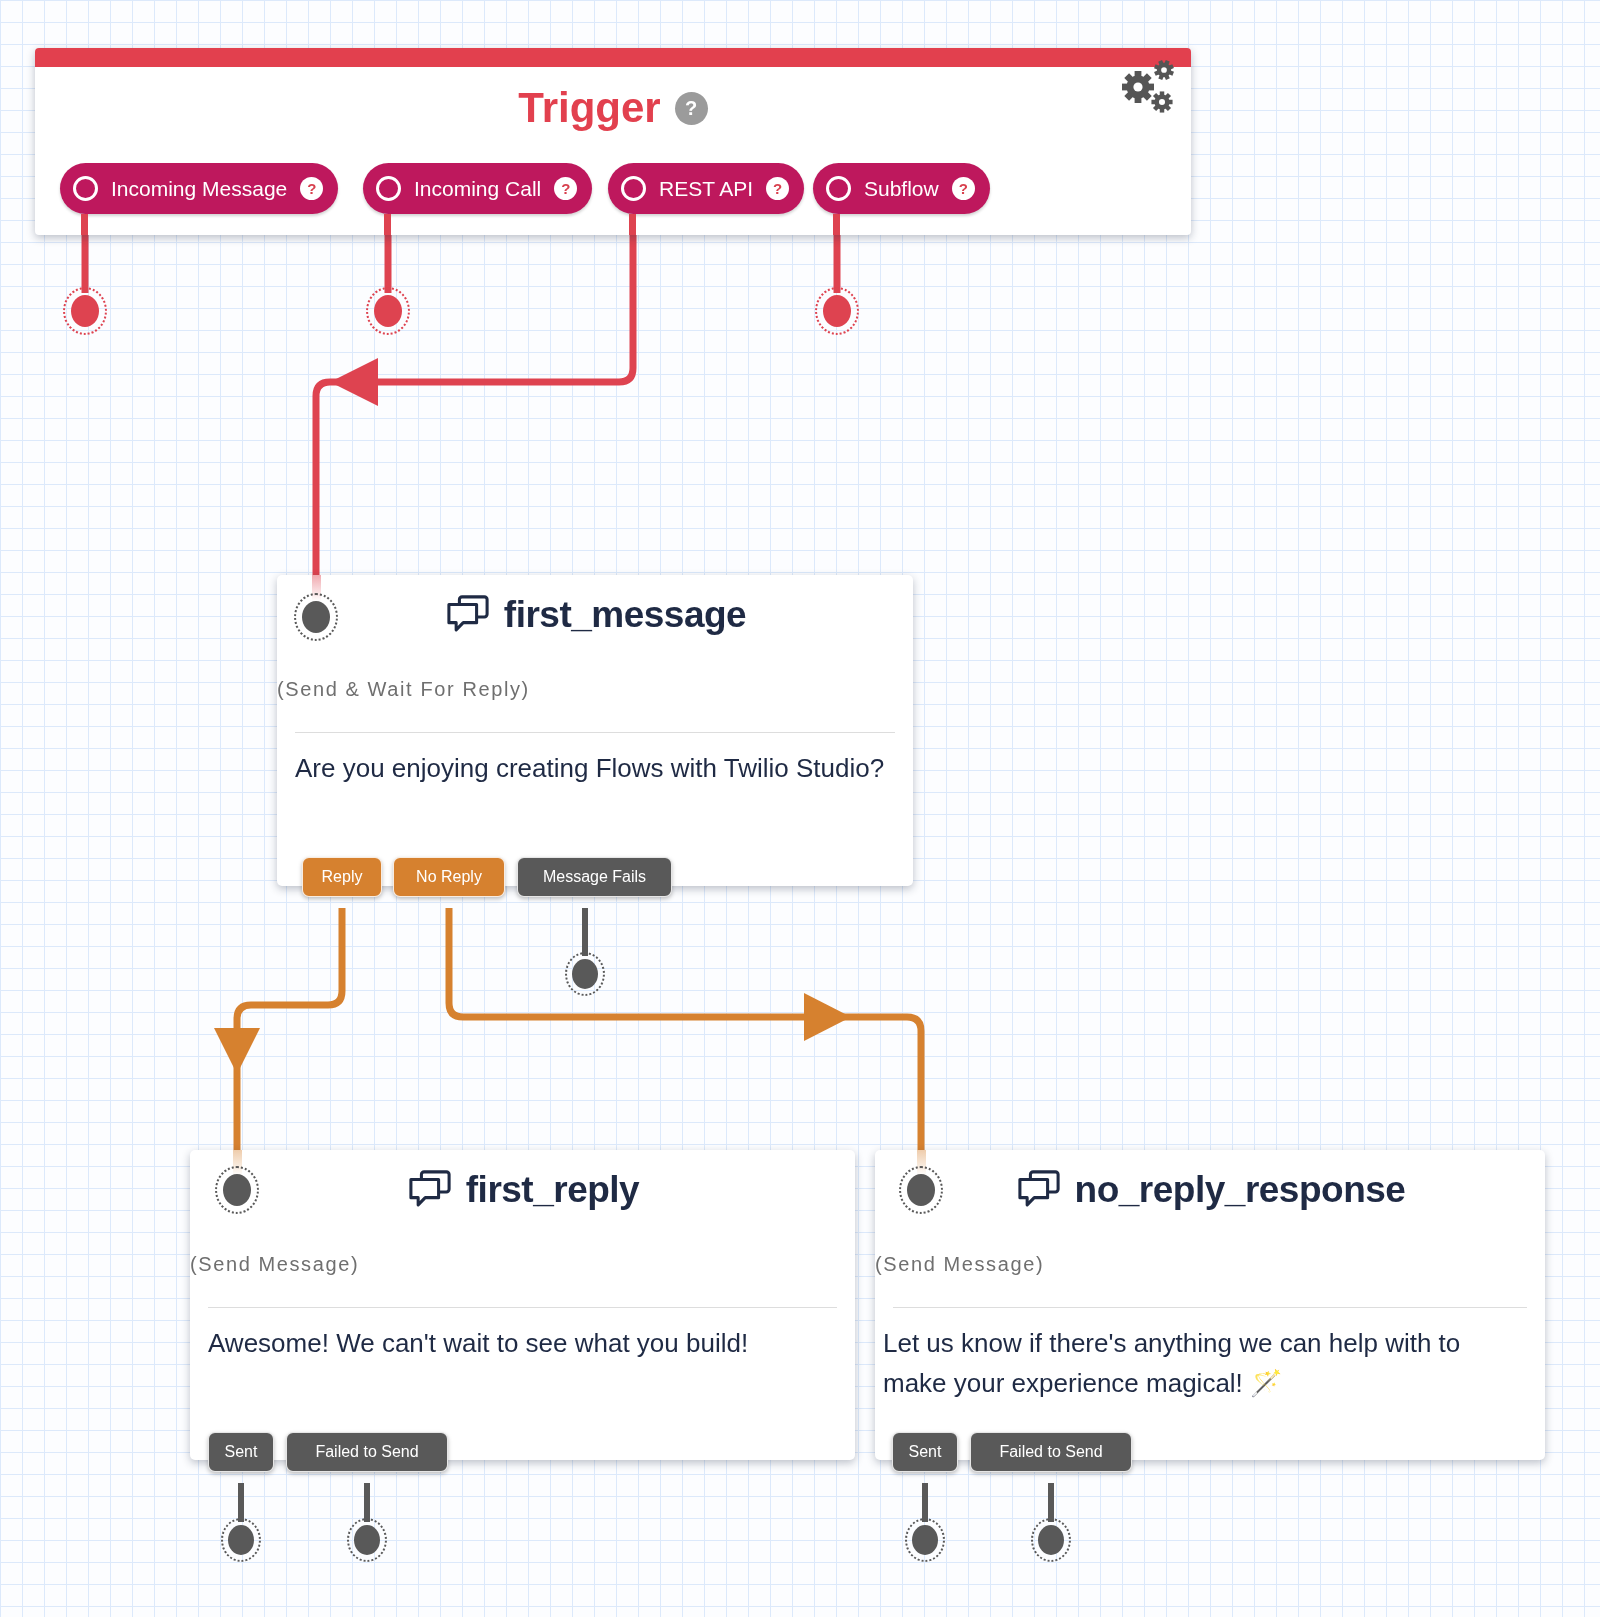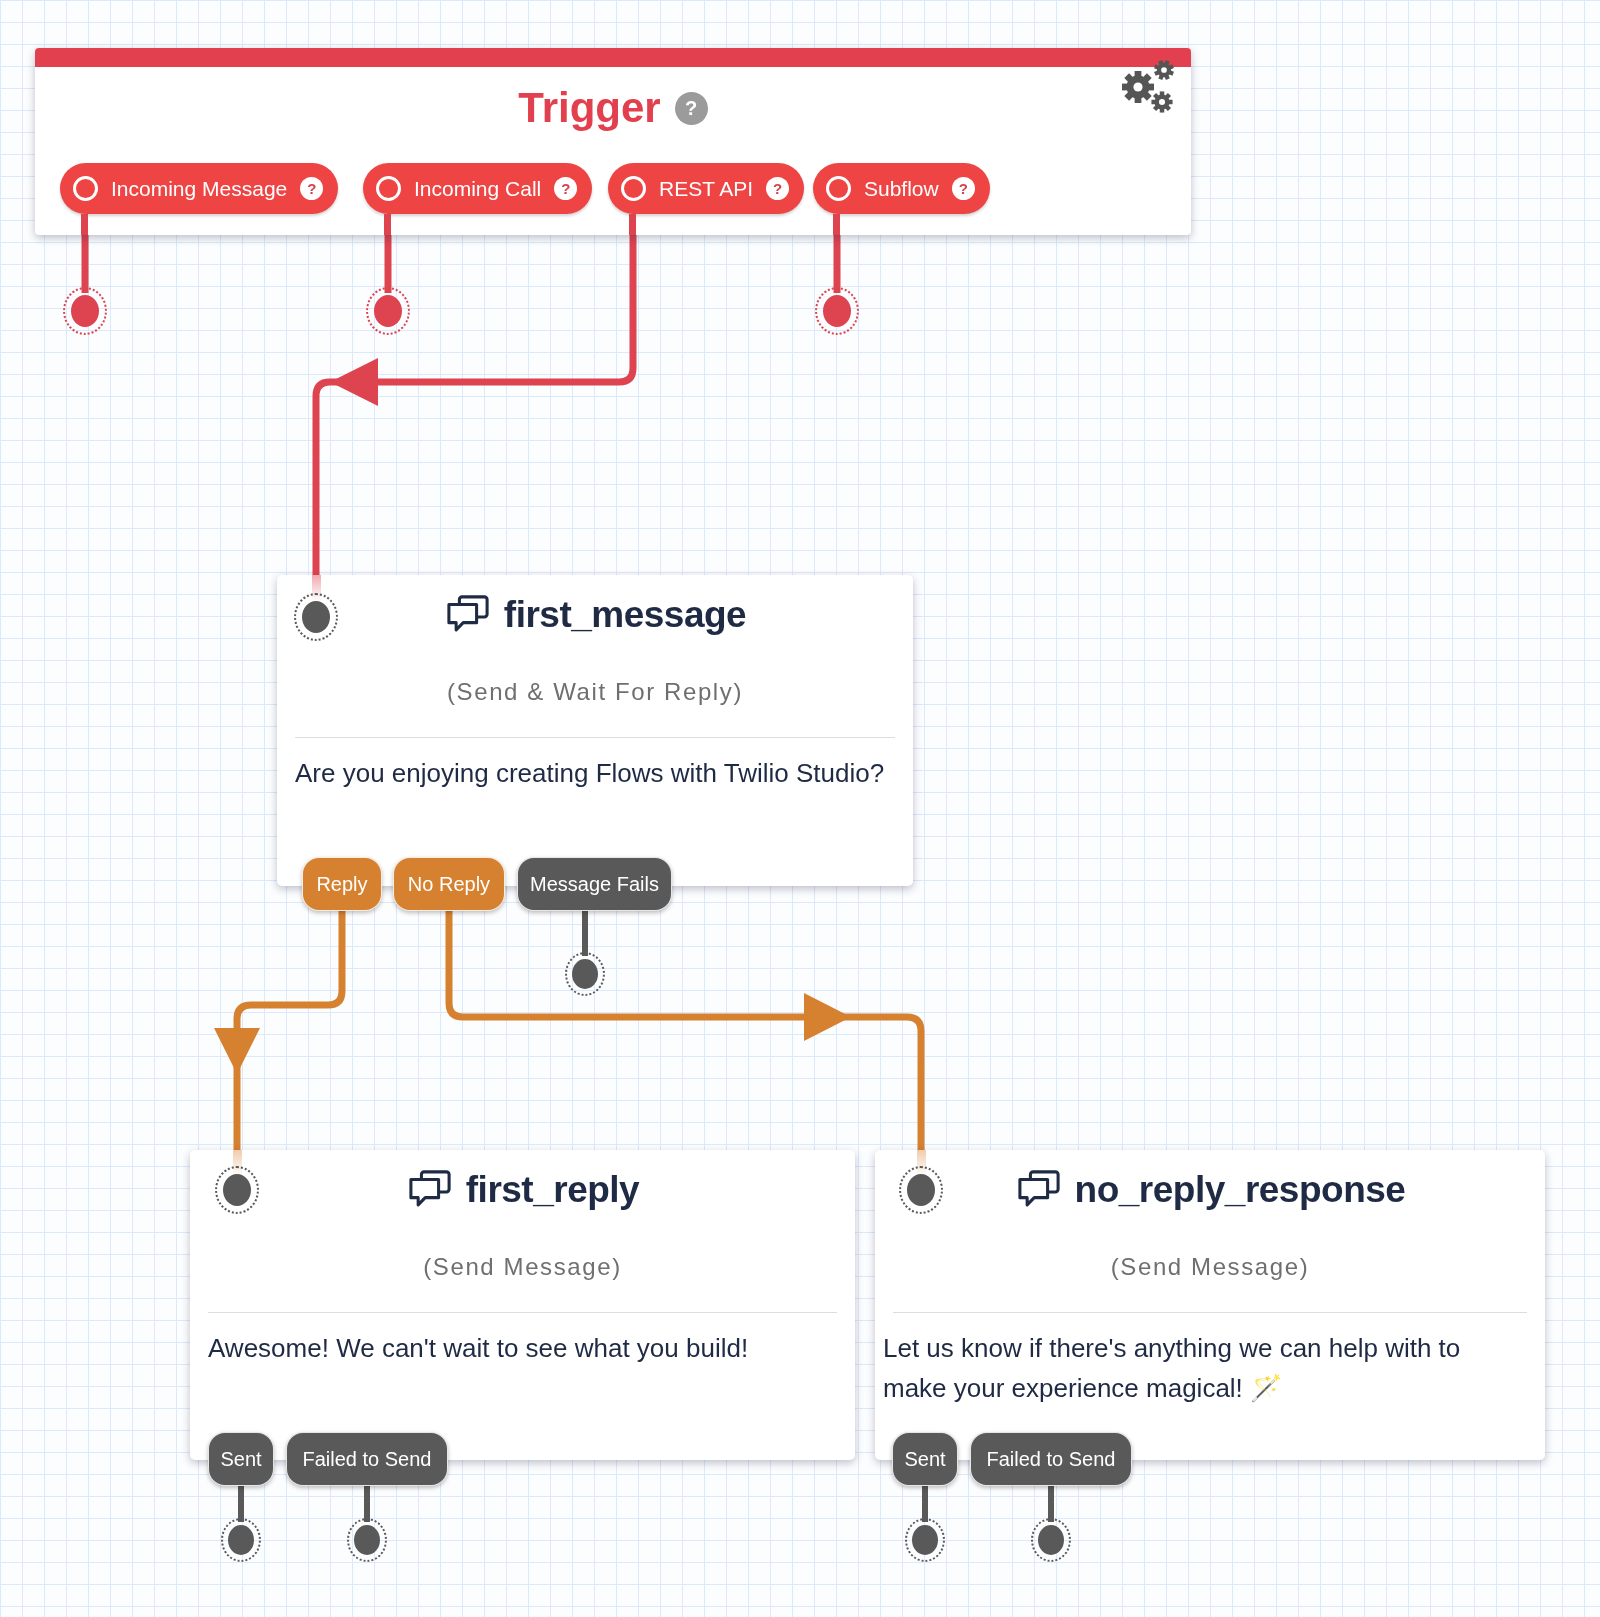--- a/index.html
+++ b/index.html
@@ -37,29 +37,29 @@
     box-shadow:0 3px 8px rgba(25,35,60,.28);
   }
   .widget-title-row{
     display:flex;align-items:center;justify-content:center;gap:12px;
     margin-top:19px;
   }
   .widget-title{
     font-size:37px;font-weight:bold;color:var(--navy);letter-spacing:-.5px;
   }
   .widget-sub{
-    text-align:center;color:var(--muted);font-size:24px;letter-spacing:1.6px;
+    text-align:left;color:var(--muted);font-size:20px;letter-spacing:1.6px;
     margin-top:42px;
   }
   .widget-divider{border-top:1px solid #DDDDDD;margin:31px 18px 0 18px;}
   .widget-body{
     margin:15px 18px 0 18px;font-size:26px;line-height:40px;color:var(--navy);
   }
   .transition{
-    position:absolute;height:54px;border-radius:17px;color:#fff;font-size:20px;
+    position:absolute;height:40px;border-radius:7px;color:#fff;font-size:16px;
     display:flex;align-items:center;justify-content:center;
     border:1px solid rgba(255,255,255,.85);
     box-shadow:0 2px 4px rgba(0,0,0,.25);
     cursor:pointer;white-space:nowrap;
   }
   .t-warning{background:var(--orange);}
   .t-neutral{background:var(--gray);}
 
   
   #trigger-card{left:35px;top:48px;width:1156px;height:187px;border-radius:4px;}
@@ -71,21 +71,21 @@
     position:absolute;left:0;top:36px;width:100%;
     display:flex;align-items:center;justify-content:center;gap:14px;
   }
   #trigger-title{font-size:42px;font-weight:bold;color:var(--red-bright);}
   .help-badge-gray{
     width:33px;height:33px;border-radius:50%;background:#9B9B9B;color:#fff;
     font-size:20px;font-weight:bold;display:flex;align-items:center;justify-content:center;
   }
   #gears{position:absolute;right:14px;top:10px;}
   .pill{
-    position:absolute;top:115px;height:51px;border-radius:26px;background:#ef4444;
+    position:absolute;top:115px;height:51px;border-radius:26px;background:#be185d;
     color:#fff;font-size:21px;display:flex;align-items:center;gap:13px;
     padding:0 15px 0 13px;box-shadow:0 2px 3px rgba(0,0,0,.18);cursor:pointer;
     white-space:nowrap;
   }
   .pill-ring{
     width:25px;height:25px;border:3px solid #fff;border-radius:50%;flex:0 0 auto;
   }
   .pill-help{
     width:23px;height:23px;border-radius:50%;background:#fff;color:#D8404E;
     font-size:15px;font-weight:bold;display:flex;align-items:center;justify-content:center;

